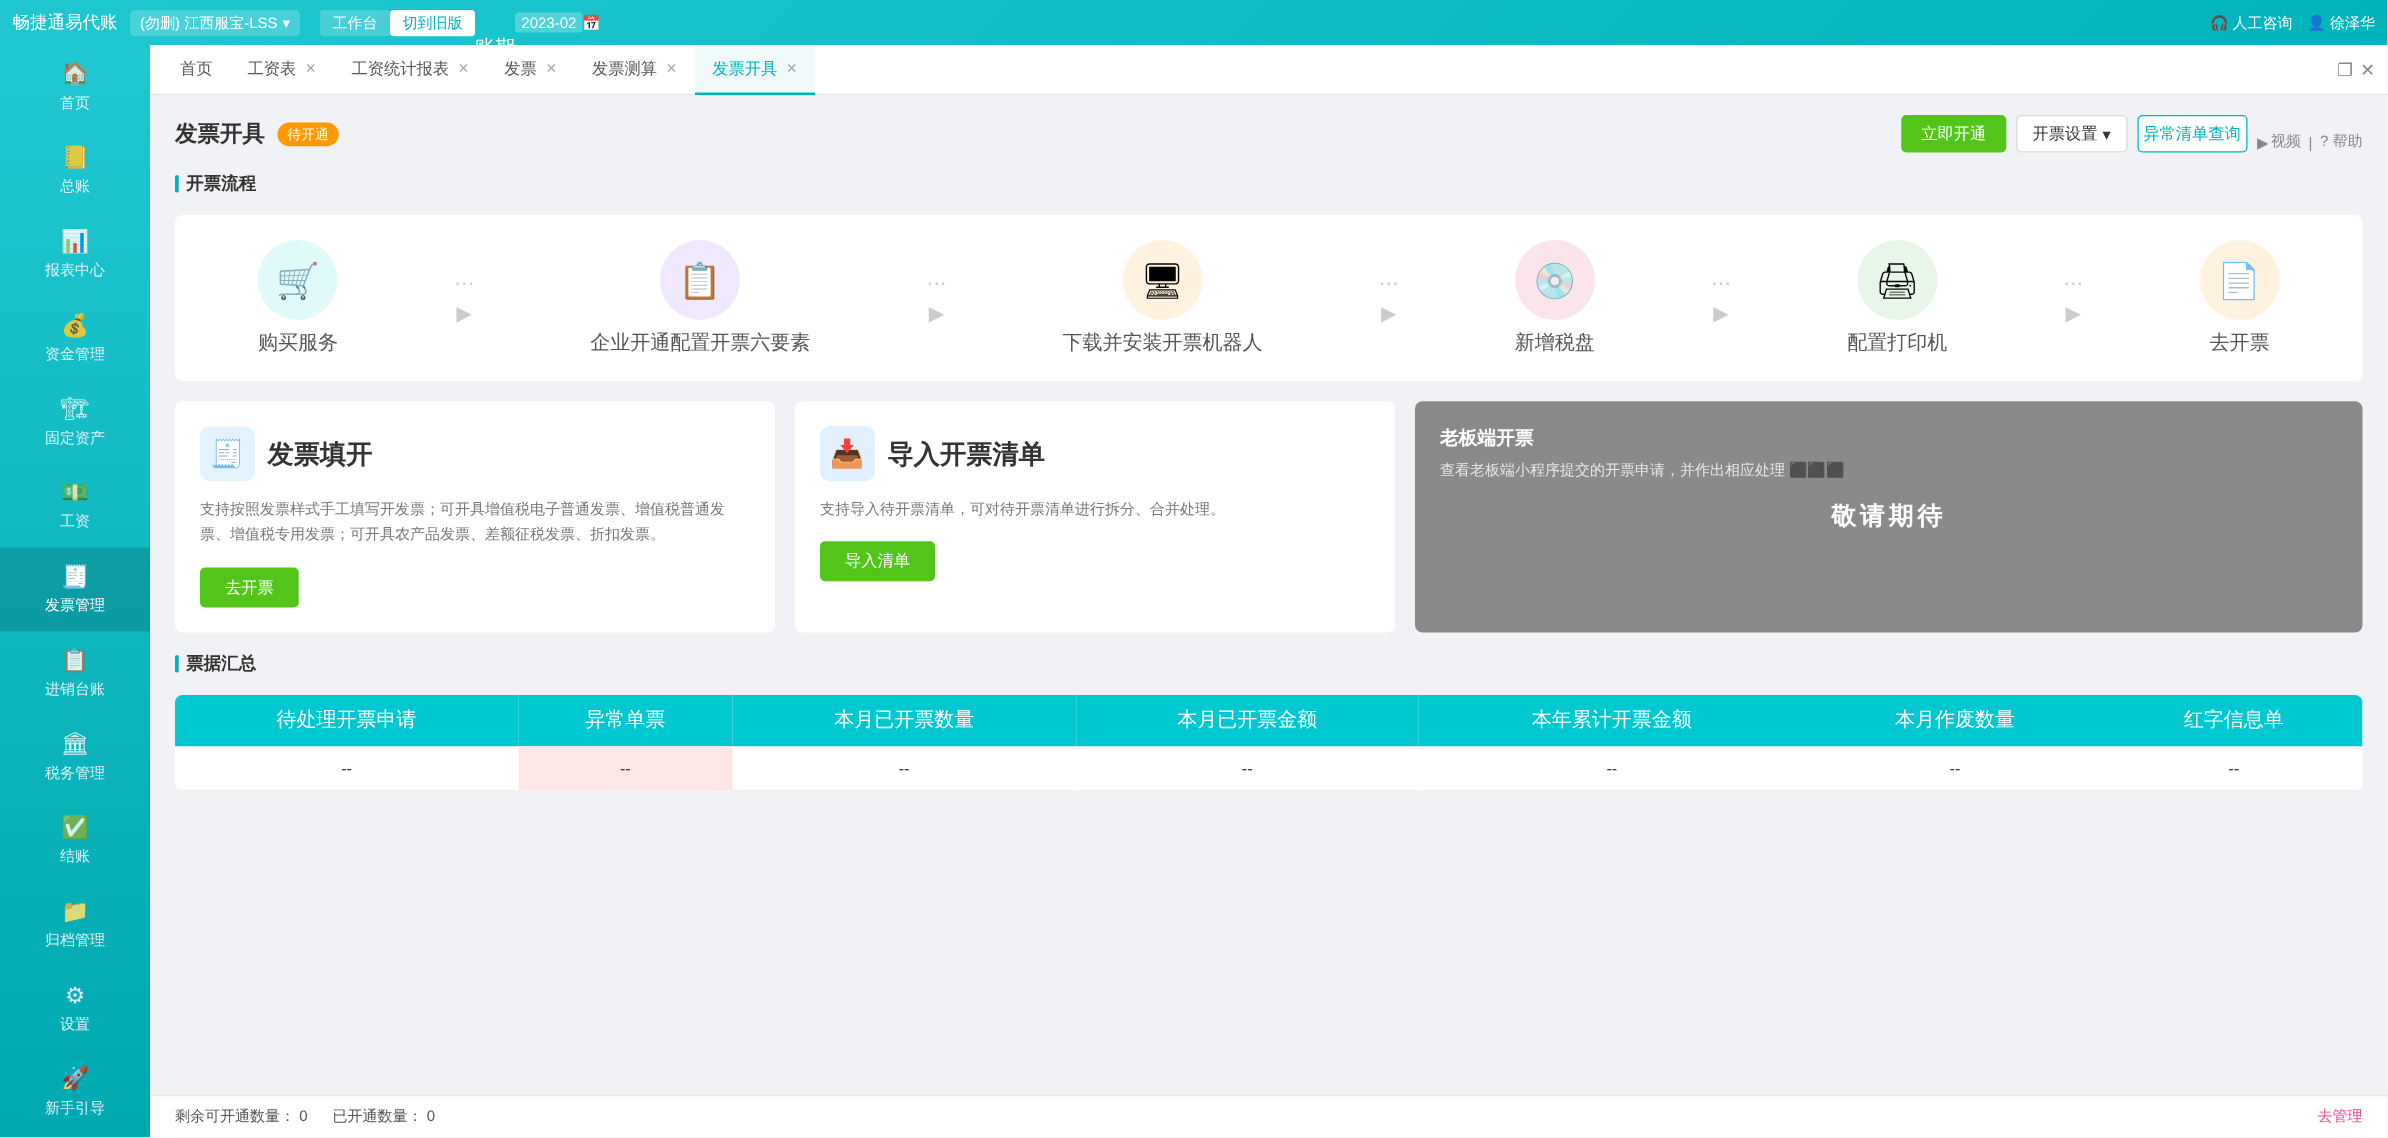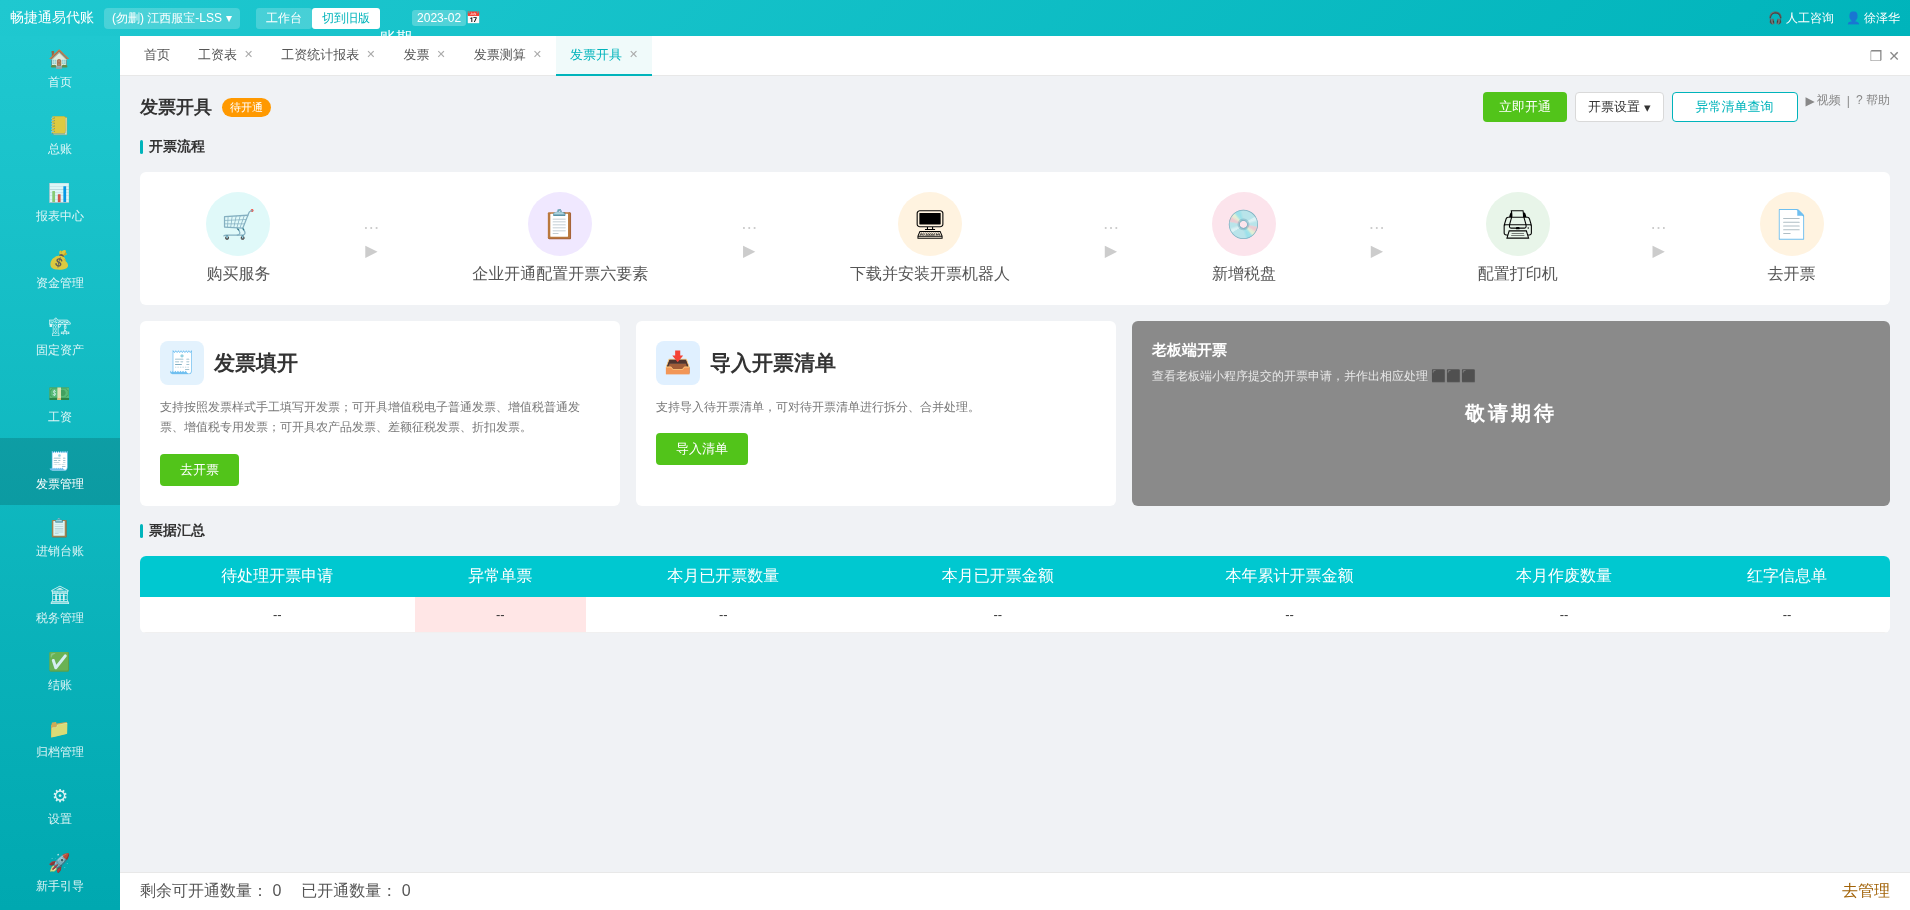--- a/index.html
+++ b/index.html
@@ -109,21 +109,21 @@
       margin-bottom: 16px;
     }
     .page-title { font-size: 18px; font-weight: bold; color: #333; margin-right: 10px; }
     .badge-pending {
       background: #ff9900;
       color: white;
       font-size: 11px;
       padding: 2px 8px;
       border-radius: 10px;
     }
-    .page-header-right { margin-left: auto; display: flex; align-items: flex-start; gap: 8px; }
+    .page-header-right { margin-left: auto; display: flex; align-items: flex-end; gap: 8px; }
     .btn-green {
       background: #52c41a;
       color: white;
       border: none;
       padding: 6px 16px;
       border-radius: 4px;
       font-size: 13px;
       cursor: pointer;
     }
     .btn-outline {
@@ -135,21 +135,21 @@
       font-size: 13px;
       cursor: pointer;
       display: flex;
       align-items: center;
       gap: 4px;
     }
     .btn-outline-cyan {
       background: white;
       color: #00b4bb;
       border: 1px solid #00b4bb;
-      padding: 5px 23px;
+      padding: 5px 4px;
       border-radius: 4px;
       font-size: 13px;
       cursor: pointer;
     }
 
     
     .section-title {
       font-size: 14px;
       font-weight: bold;
       color: #333;
@@ -286,27 +286,27 @@
     }
     .td-highlight { background: #ffe6e6; }
 
     
     .bottom-bar {
       background: white;
       border-top: 1px solid #e8e8e8;
       padding: 8px 20px;
       display: flex;
       align-items: flex-start;
-      font-size: 16px;
+      font-size: 12px;
       color: #555;
       gap: 20px;
       flex-shrink: 0;
     }
     .bottom-bar-right { margin-left: auto; }
-    .link-cyan { color: #a16207; cursor: pointer; }
+    .link-cyan { color: #ec4899; cursor: pointer; }
   </style>
 </head>
 <body>
 
 <div class="top-bar">
   <span class="top-bar-logo">畅捷通易代账</span>
   <div class="top-bar-company">
     <span>(勿删) 江西服宝-LSS</span>
     <span>▾</span>
   </div>

